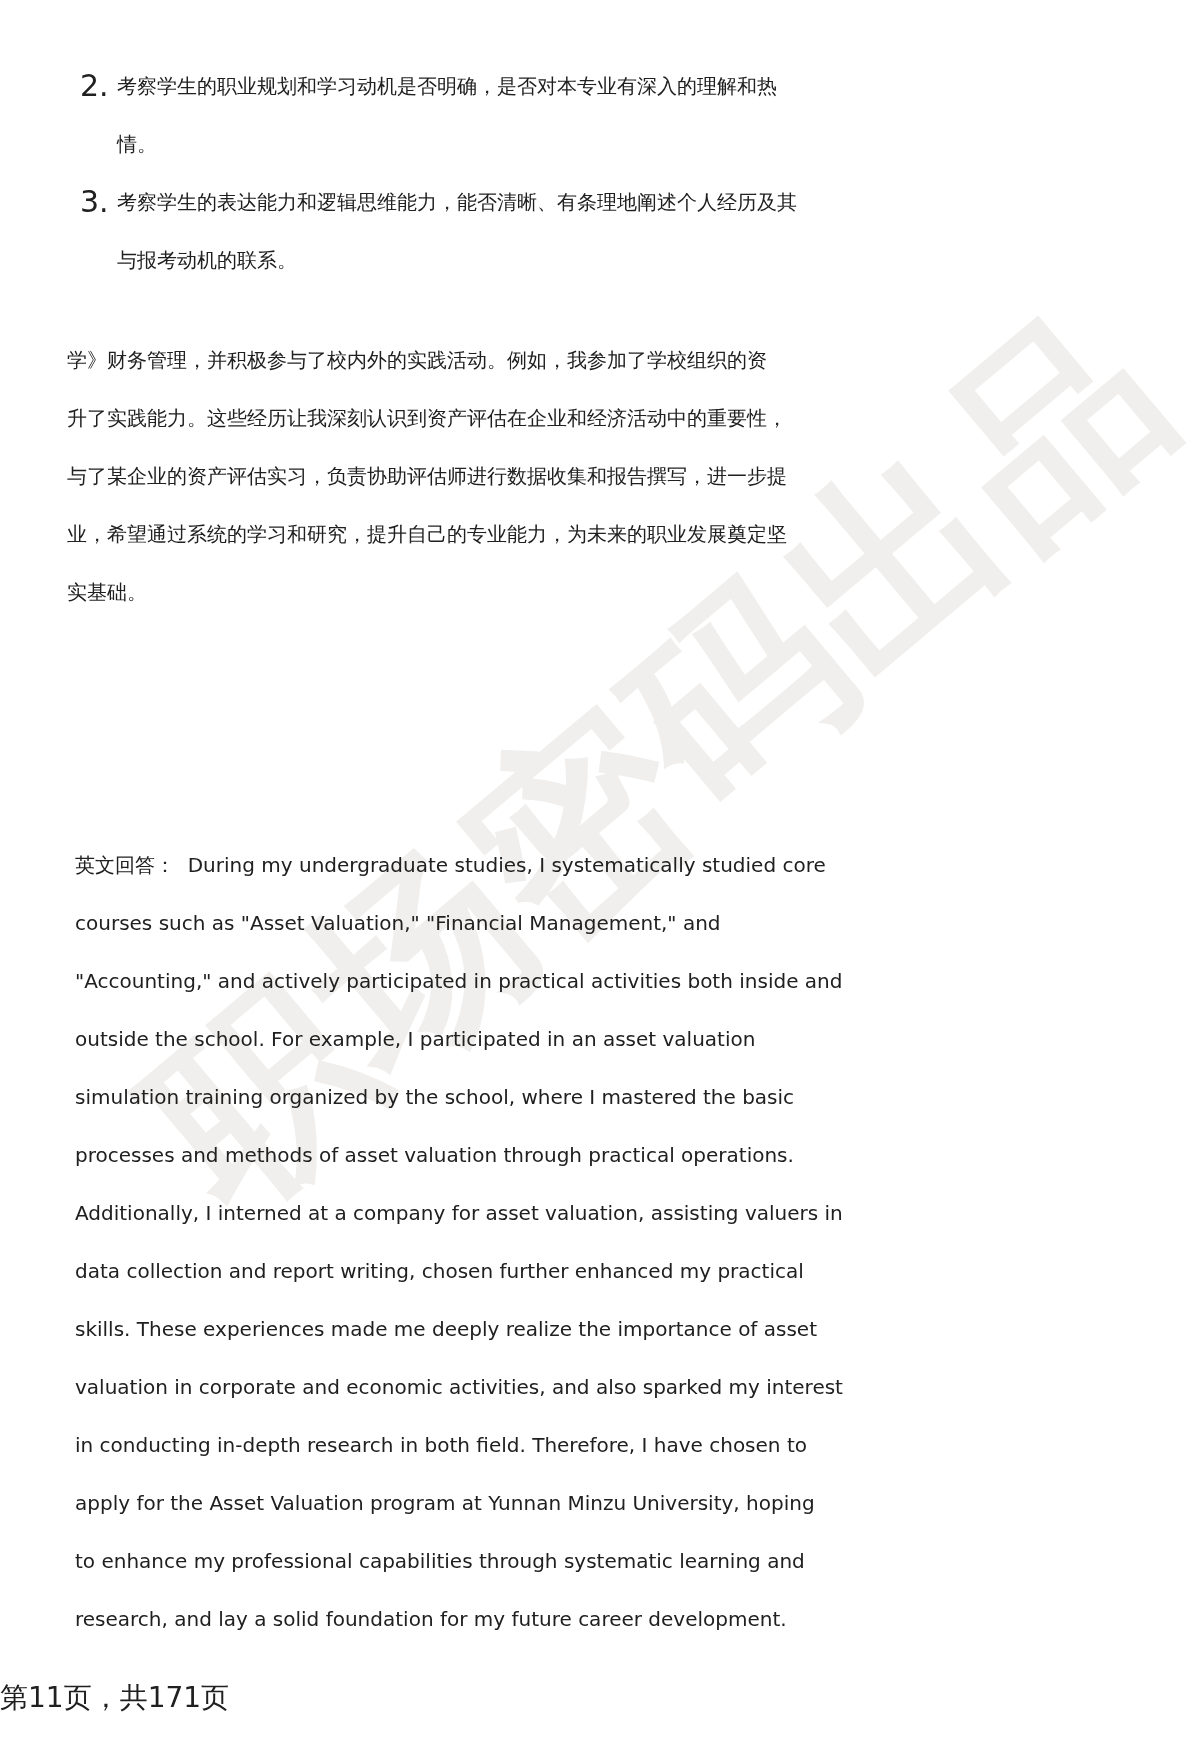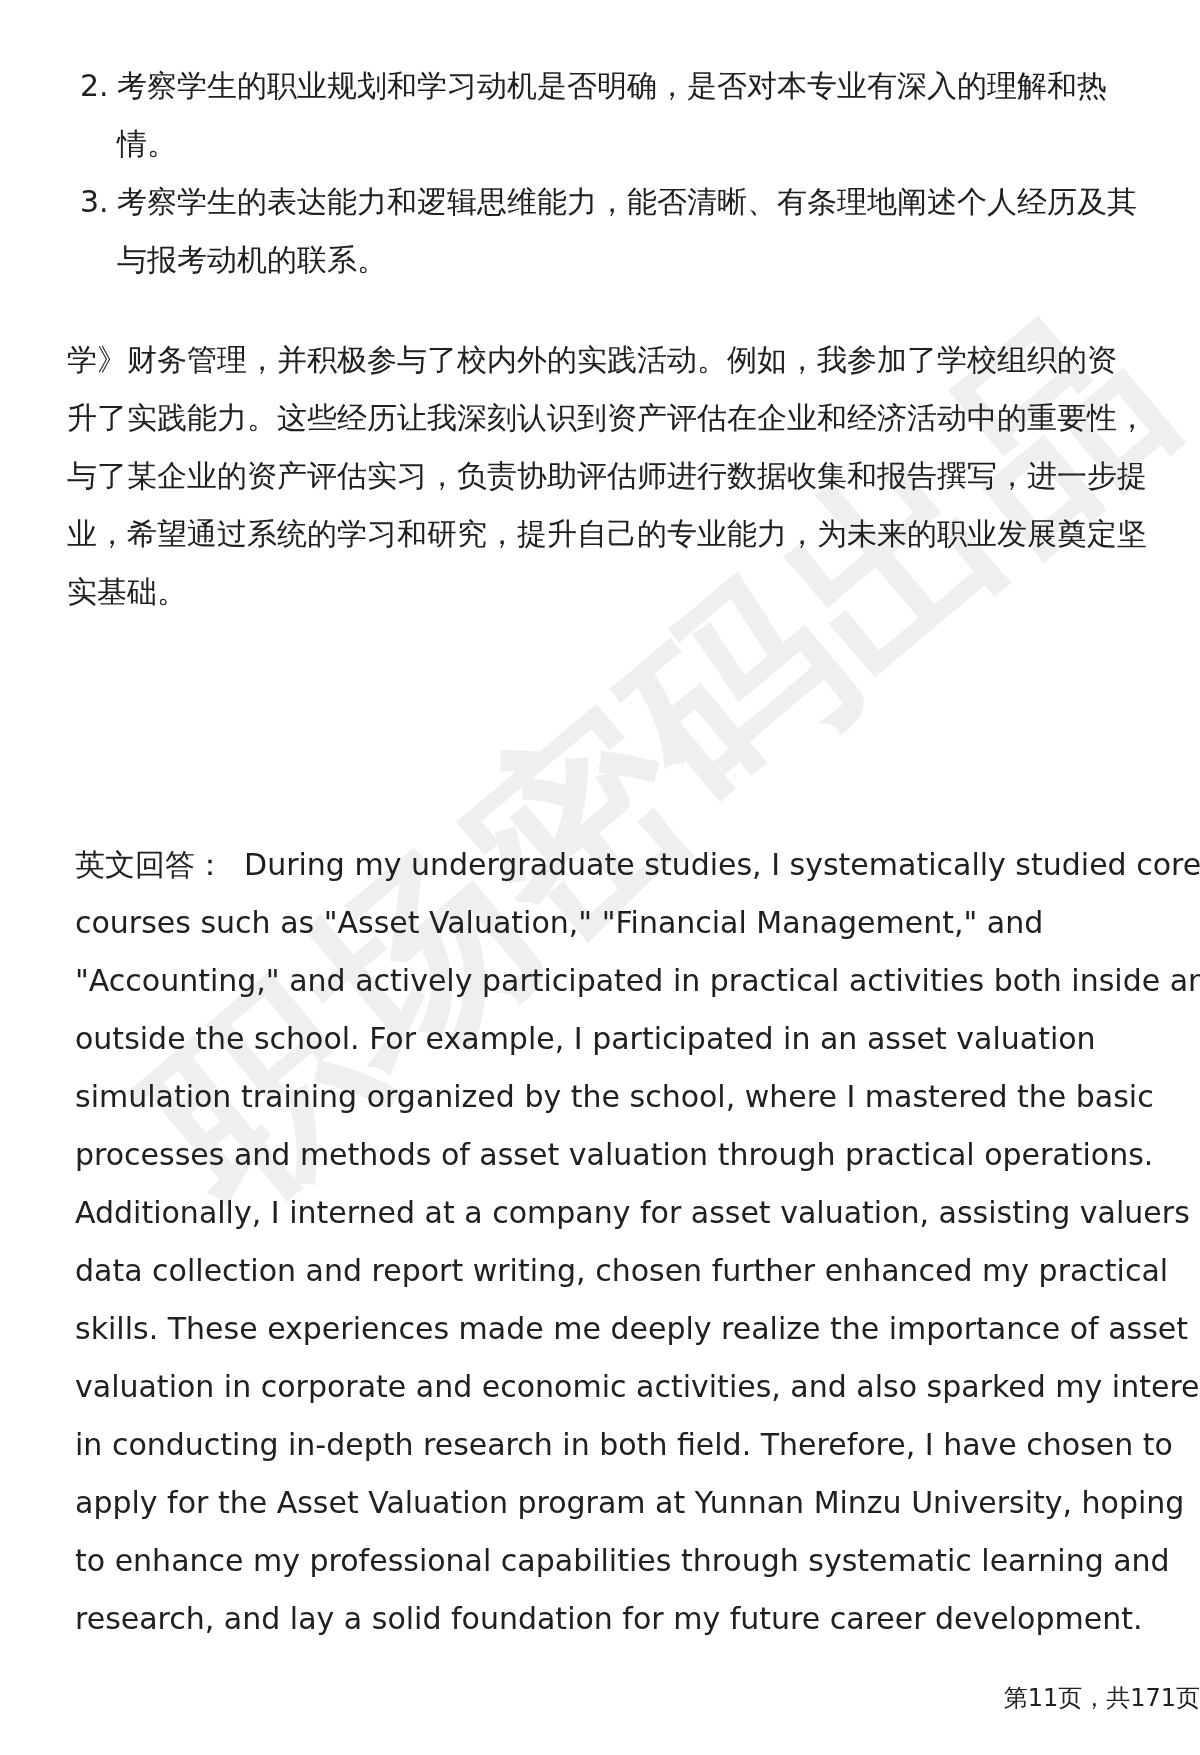--- a/index.html
+++ b/index.html
@@ -29,21 +29,21 @@
     user-select: none;
   }
   .content {
     position: absolute;
     inset: 0;
     z-index: 1;
   }
   .line {
     white-space: pre;
     line-height: 58px;
-    font-size: 30px;
+    font-size: 20px;
   }
   .numbered-list {
     position: absolute;
     top: 57px;
     left: 80px;
     right: 60px;
   }
   .list-item {
     display: flex;
     align-items: flex-start;
@@ -68,22 +68,22 @@
     position: absolute;
     top: 836px;
     left: 75px;
     right: 60px;
   }
   .page-footer {
     position: absolute;
     top: 1676px;
     left: 0;
     width: 100%;
-    text-align: right;
-    font-size: 24px;
+    text-align: left;
+    font-size: 28px;
     line-height: 44px;
   }
 </style>
 </head>
 <body>
 
 <div class="watermark">职场密码出品</div>
 
 <div class="content">
 

